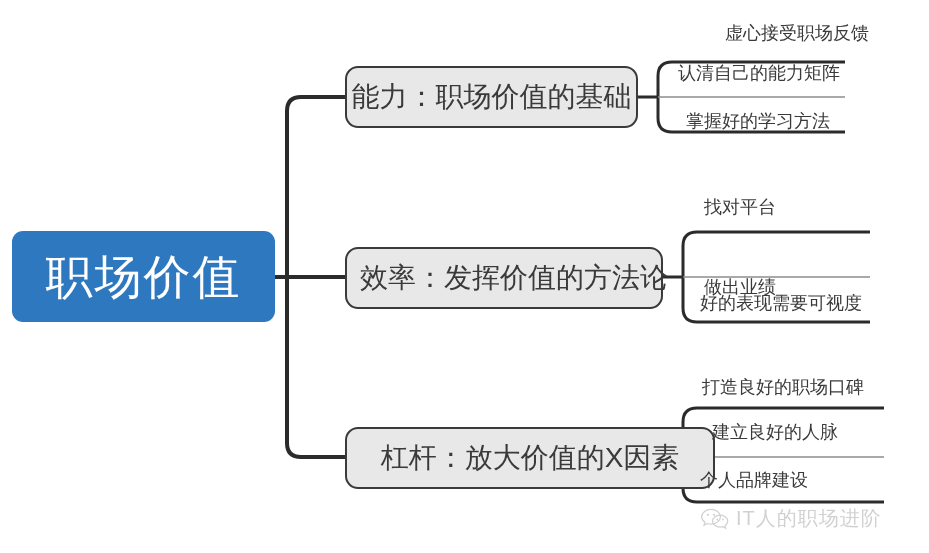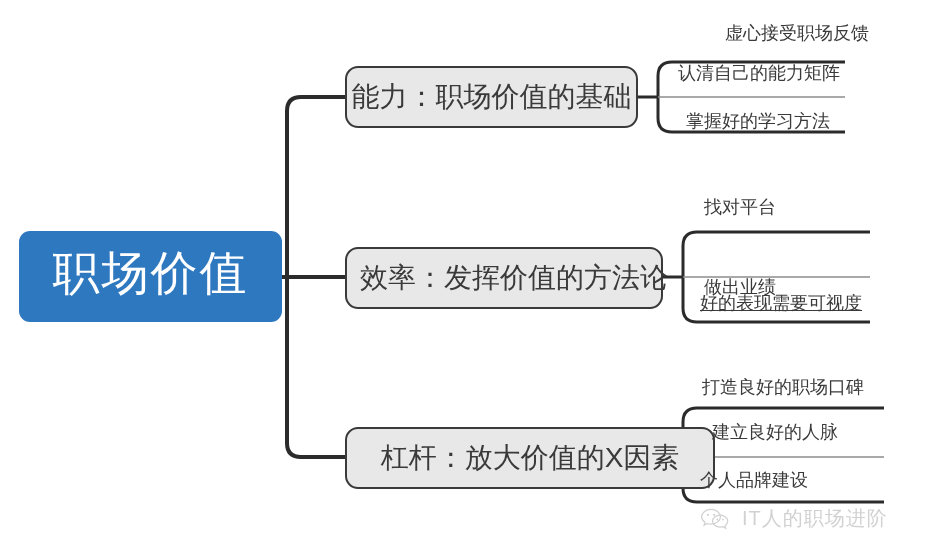--- a/index.html
+++ b/index.html
@@ -22,30 +22,29 @@
     left: 0;
     top: 0;
     width: 929px;
     height: 553px;
     pointer-events: none;
   }
 
   
   .root-node {
     position: absolute;
-    left: 19px;
+    left: 12px;
     top: 231px;
     width: 263px;
     height: 91px;
     background: #2E78C0;
     border-radius: 11px;
     display: flex;
     align-items: center;
     justify-content: center;
-    font-family: Liberation Mono, monospace;
   }
   .root-label {
     color: #ffffff;
     font-size: 47px;
     letter-spacing: 2px;
     line-height: 1;
     white-space: nowrap;
   }
 
   
@@ -78,21 +77,21 @@
     white-space: nowrap;
   }
 
   
   .watermark {
     position: absolute;
     left: 700px;
     top: 505px;
     display: flex;
     align-items: center;
-    gap: 12px;
+    gap: 6px;
     opacity: 0.45;
   }
   .watermark-text {
     font-size: 20px;
     color: #9A9A9A;
     white-space: nowrap;
     letter-spacing: 1px;
   }
   .wechat-icon {
     width: 30px;
@@ -155,21 +154,21 @@
   <div class="branch-node branch-3">
     <span class="branch-label">杠杆：放大价值的X因素</span>
   </div>
 
   <div class="leaf-label" style="left:686px; top:24px;margin-left:39px;">虚心接受职场反馈</div>
   <div class="leaf-label" style="left:678px; top:64px;">认清自己的能力矩阵</div>
   <div class="leaf-label" style="left:686px; top:112px;">掌握好的学习方法</div>
 
   <div class="leaf-label" style="left:704px; top:198px;">找对平台</div>
   <div class="leaf-label" style="left:704px; top:245px;margin-top:33px;">做出业绩</div>
-  <div class="leaf-label" style="left:700px; top:294px;text-decoration:underline;">好的表现需要可视度</div>
+  <div class="leaf-label" style="left:700px; top:294px;">好的表现需要可视度</div>
 
   <div class="leaf-label" style="left:702px; top:378px;">打造良好的职场口碑</div>
   <div class="leaf-label" style="left:700px; top:423px;margin-left:12px;">建立良好的人脉</div>
   <div class="leaf-label" style="left:700px; top:471px;">个人品牌建设</div>
 
   <div class="watermark">
     <svg class="wechat-icon" viewBox="0 0 34 26">
       <g fill="none" stroke="#9A9A9A" stroke-width="1.4">
         <path d="M12.5,2.2 C6.4,2.2 1.8,6.0 1.8,10.5 C1.8,13.0 3.3,15.2 5.6,16.7
                  L4.6,20.0 L8.3,18.1 C9.6,18.5 11.0,18.7 12.5,18.7

